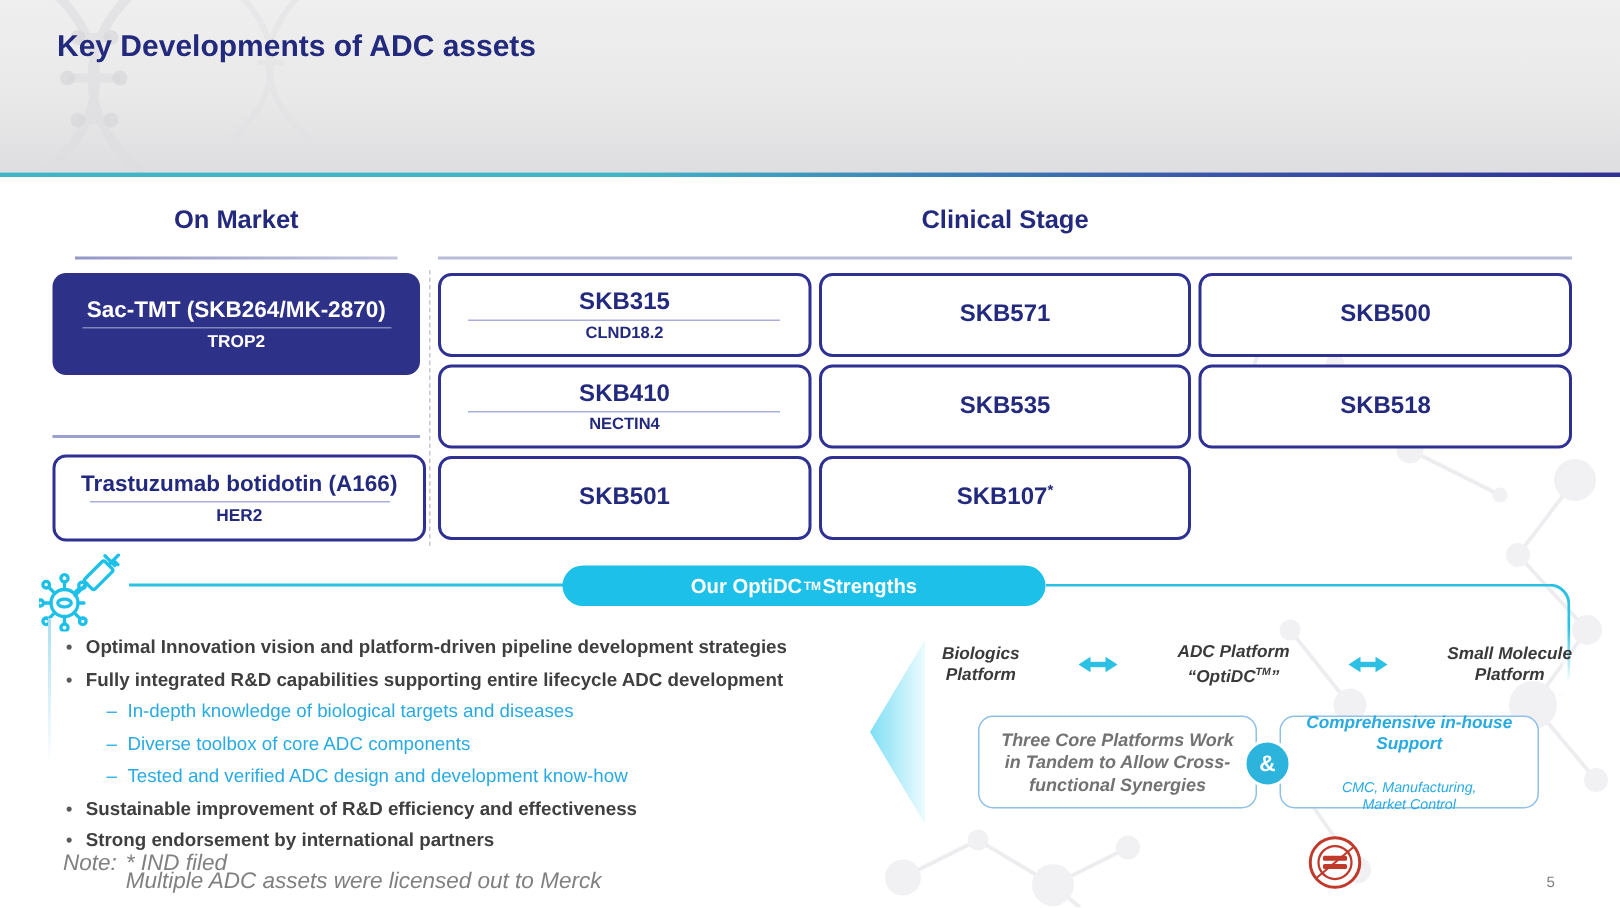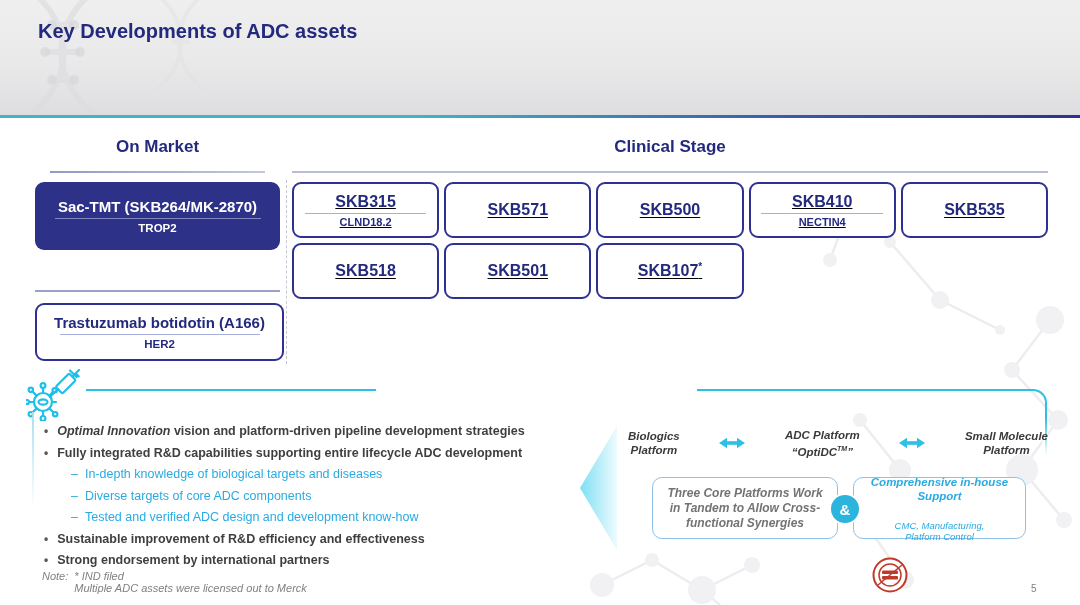--- a/index.html
+++ b/index.html
@@ -32,21 +32,21 @@
       border:2px solid #2e3192;border-radius:9px;display:flex;flex-direction:column;
       align-items:center;justify-content:center;gap:3px;}
   .white-box .nm{font-size:15px;font-weight:700;color:#232a7d;}
   .white-box .dv{width:200px;height:1px;background:#a9afdc;}
   .white-box .tg{font-size:11.5px;font-weight:700;color:#232a7d;}
 
   .dash-sep{position:absolute;left:286px;top:180px;height:184px;width:0;border-left:1px dashed #c6c6d2;}
 
   
   .grid{position:absolute;left:292px;top:182px;width:756px;height:178px;display:grid;
-        grid-template-columns:repeat(5,1fr);grid-template-rows:repeat(3,1fr);gap:5px;text-decoration:underline;}
+        grid-template-columns:repeat(3,1fr);grid-template-rows:repeat(3,1fr);gap:5px;}
   .cell{background:#ffffff;border:2px solid #2e3192;border-radius:9px;display:flex;flex-direction:column;
         align-items:center;justify-content:center;gap:2px;}
   .cell .cn{font-size:16px;font-weight:700;color:#232a7d;}
   .cell .cn sup{font-size:10px;}
   .cell .cd{width:85%;height:1px;background:#a9afdc;}
   .cell .ct{font-size:11px;font-weight:700;color:#232a7d;}
 
   
   .line-left{position:absolute;left:86px;top:389px;width:290px;height:2px;background:#2bc0e4;}
   .pill{position:absolute;left:375px;top:377px;width:322px;height:27px;background:#1dc0e8;border-radius:14px;
@@ -56,21 +56,21 @@
         border-top:2px solid #2bc0e4;border-right:2px solid #2bc0e4;border-top-right-radius:14px;}
   .bracket-fade{position:absolute;left:1042px;top:418px;width:6px;height:46px;
         background:linear-gradient(180deg,rgba(255,255,255,0),#ffffff 80%);}
   .left-fade{position:absolute;left:32px;top:412px;width:2px;height:96px;
         background:linear-gradient(180deg,#a9dff2,rgba(255,255,255,0));}
   .adc-icon{position:absolute;left:26px;top:369px;}
 
   .bullets{position:absolute;left:44px;top:421px;width:548px;}
   .b-item{display:flex;gap:9px;font-size:12.5px;font-weight:700;color:#3f3f3f;line-height:21.5px;}
   .b-item .mk{color:#595959;font-size:12px;}
-  .b-item .it{font-style:italic;margin-top:11px;}
+  .b-item .it{margin-top:11px;}
   .s-item{display:flex;gap:7px;padding-left:27px;font-size:12.5px;font-weight:400;
           color:#29abe2;line-height:21.5px;}
 
   .triangle{position:absolute;left:580px;top:426px;width:37px;height:124px;
         background:linear-gradient(90deg,#7edff4,#eefbfe);
         clip-path:polygon(100% 0,0 50%,100% 100%);}
 
   .platforms{position:absolute;left:628px;top:428px;width:420px;display:flex;
         align-items:center;justify-content:space-between;}
   .plat-label{font-size:11.5px;font-weight:700;font-style:italic;color:#3a3a3a;
@@ -86,21 +86,21 @@
         background:#2cb4dd;border:2px solid #ffffff;box-sizing:border-box;display:flex;align-items:center;
         justify-content:center;color:#fff;font-size:15px;font-weight:700;z-index:3;}
   .sup-box{position:absolute;left:853px;top:477px;width:173px;height:62px;border:1.5px solid #8fc0e8;
         border-radius:10px;background:#fff;display:flex;flex-direction:column;align-items:center;
         justify-content:center;padding:2px 6px;box-sizing:border-box;text-align:center;}
   .sup-box .t1{font-size:11.5px;font-weight:700;font-style:italic;color:#29abe2;line-height:14px;}
   .sup-box .t2{font-size:9.5px;font-style:italic;color:#29abe2;line-height:11px;margin-top:17px;}
 
   
   .note{position:absolute;left:42px;top:570px;display:flex;gap:6px;
-        font-size:11px;font-style:italic;color:#808080;line-height:12px;}
+        font-size:15px;font-style:italic;color:#808080;line-height:12px;}
   .logo{position:absolute;left:872px;top:557px;display:flex;align-items:center;gap:8px;}
   .logo-text .en{font-size:17px;font-weight:700;color:#2e3192;letter-spacing:.2px;line-height:18px;}
   .logo-text .cn{font-size:12.5px;font-weight:700;color:#2e3192;letter-spacing:5px;line-height:15px;}
   .page-num{position:absolute;left:1031px;top:583px;font-size:10px;color:#7f7f7f;}
 </style>
 </head>
 <body>
 
 <div class="slide">
 
@@ -221,40 +221,45 @@
           <circle cx="4.8" cy="20.8" r="2.2"></circle>
           <circle cx="28.7" cy="21.3" r="2.2"></circle>
         <circle cx="4.8" cy="45.2" r="2.2"></circle>
           <circle cx="29.2" cy="45.2" r="2.2"></circle>
         <path d="M24 28 L32 20"></path>
         <rect x="30.2" y="9.8" width="19" height="9.5" rx="1.5" transform="rotate(-45 39.7 14.5)"></rect>
         <path d="M47 7 L53 1 M49.6 4.4 L52.6 7.4 M44 1.5 L50.5 8"></path>
       </g>
     </svg>
     <div class="line-left"></div>
+    <div class="pill">
+      <span>Our OptiDC</span>
+        <sup>TM</sup>
+        <span> Strengths</span>
+    </div>
     <div class="bracket"></div>
     <div class="bracket-fade"></div>
     <div class="left-fade"></div>
 
     <div class="bullets">
       <div class="b-item">
         <span class="mk">•</span>
         <span><span class="it">Optimal Innovation</span><span> vision and platform-driven pipeline development strategies</span></span>
       </div>
       <div class="b-item">
         <span class="mk">•</span>
         <span>Fully integrated R&amp;D capabilities supporting entire lifecycle ADC development</span>
       </div>
       <div class="s-item">
         <span>–</span>
         <span>In-depth knowledge of biological targets and diseases</span>
       </div>
       <div class="s-item">
         <span>–</span>
-        <span>Diverse targets of core ADC components</span>
+        <span>Diverse toolbox of core ADC components</span>
       </div>
       <div class="s-item">
         <span>–</span>
         <span>Tested and verified ADC design and development know-how</span>
       </div>
       <div class="b-item">
         <span class="mk">•</span>
         <span>Sustainable improvement of R&amp;D efficiency and effectiveness</span>
       </div>
       <div class="b-item">
@@ -292,21 +297,21 @@
         <div>Platform</div>
       </div>
     </div>
 
     <div class="syn-box">Three Core Platforms Work in Tandem to Allow Cross-functional Synergies</div>
     <div class="amp-circle">&amp;</div>
     <div class="sup-box">
       <div class="t1">Comprehensive in-house Support</div>
       <div class="t2">
         <div>CMC, Manufacturing,</div>
-        <div>Platform Control</div>
+        <div>Market Control</div>
       </div>
     </div>
 
     <div class="note">
       <span>Note:</span>
       <span>
         <div>* IND filed</div>
         <div>Multiple ADC assets were licensed out to Merck</div>
       </span>
     </div>

